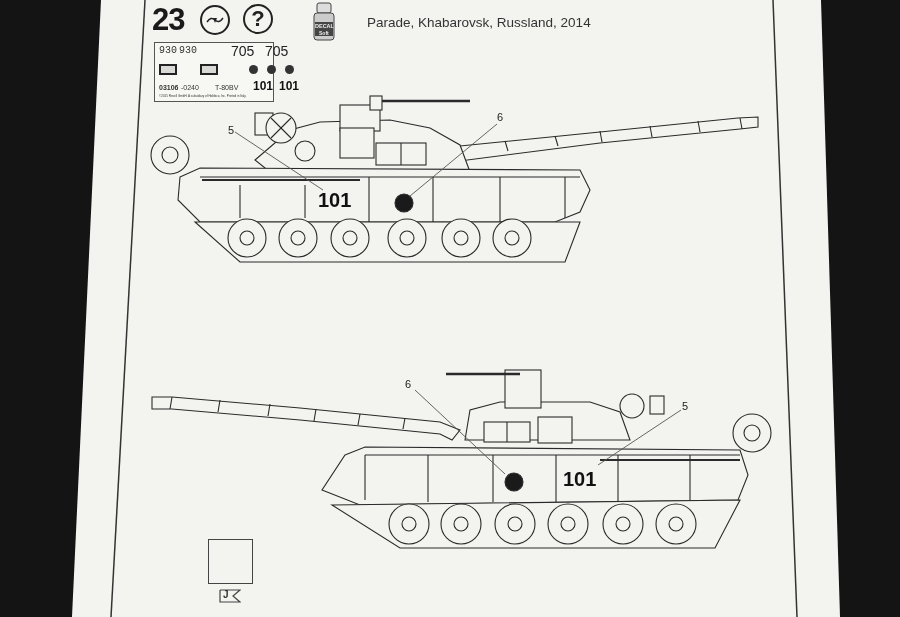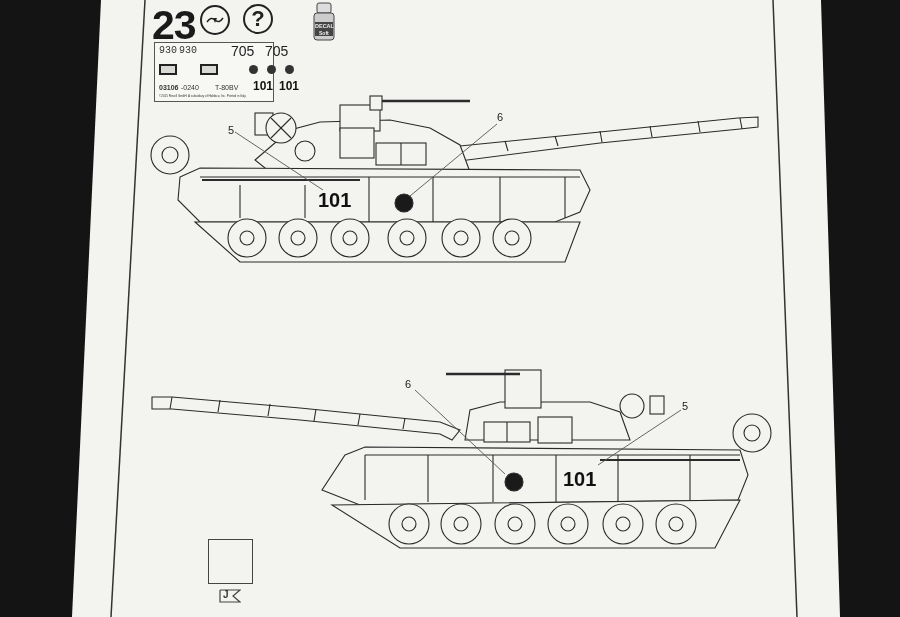--- a/index.html
+++ b/index.html
@@ -1,19 +1,19 @@
 <!DOCTYPE html>
 <html><head>
 <meta charset="utf-8">
 <style>
   html, body { margin:0; padding:0; }
   body { width:900px; height:617px; overflow:hidden; background:#141414; position:relative; font-family:"Liberation Sans", sans-serif; }
   .paper { position:absolute; left:0; top:0; width:900px; height:617px; }
   .paper-shape { position:absolute; inset:0; }
-  .step-num { position:absolute; left:152px; top:2px; font-size:41px; font-weight:bold; color:#1a1a1a; letter-spacing:-1px; }
+  .step-num { position:absolute; left:152px; top:2px; font-size:31px; font-weight:bold; color:#1a1a1a; letter-spacing:-1px; }
   .icon-circle { position:absolute; width:30px; height:30px; border:2px solid #222; border-radius:50%; box-sizing:border-box; display:flex; align-items:center; justify-content:center; background:#f4f4f1; }
   .q-icon { left:243px; top:4px; font-size:22px; font-weight:bold; color:#222; }
   .decal-sheet { position:absolute; left:154px; top:42px; width:120px; height:60px; border:1.5px solid #555; box-sizing:border-box; background:#f7f7f4; font-size:9px; color:#333; }
   .caption { position:absolute; left:367px; top:15px; font-size:13.5px; color:#333; }
   .num-label { position:absolute; font-size:11px; color:#222; }
   .decal-101 { position:absolute; font-size:20px; font-weight:bold; color:#111; }
   .small-box { position:absolute; left:208px; top:539px; width:45px; height:45px; border:1.5px solid #444; box-sizing:border-box; }
   .j-tag { position:absolute; left:219px; top:589px; width:22px; height:14px; font-size:10px; font-weight:bold; color:#333; }
 </style>
 </head>
@@ -166,20 +166,21 @@
     <span style="position:absolute;left:112px;top:22px;width:9px;height:9px;border-radius:50%;background:#333;"></span>
     <span style="position:absolute;left:130px;top:22px;width:9px;height:9px;border-radius:50%;background:#333;"></span>
     <span style="position:absolute;left:4px;top:41px;font-size:7px;font-weight:bold;">03106</span>
     <span style="position:absolute;left:26px;top:41px;font-size:7px;">-0240</span>
     <span style="position:absolute;left:60px;top:41px;font-size:7px;">T-80BV</span>
     <span style="position:absolute;left:98px;top:36px;font-size:12px;font-weight:bold;color:#111;">101</span>
     <span style="position:absolute;left:124px;top:36px;font-size:12px;font-weight:bold;color:#111;">101</span>
     <span style="position:absolute;left:4px;top:51px;font-size:3px;white-space:nowrap;">©2015 Revell GmbH. A subsidiary of Hobbico, Inc. Printed in Italy.</span>
   </div>
 
+  <div class="caption">Parade, Khabarovsk, Russland, 2014</div>
 
   <div class="num-label" style="left:228px;top:124px;">5</div>
   <div class="num-label" style="left:497px;top:111px;">6</div>
   <div class="decal-101" style="left:318px;top:189px;">101</div>
 
   <div class="num-label" style="left:405px;top:378px;">6</div>
   <div class="num-label" style="left:682px;top:400px;">5</div>
   <div class="decal-101" style="left:563px;top:468px;">101</div>
 
   <div class="small-box"></div>

